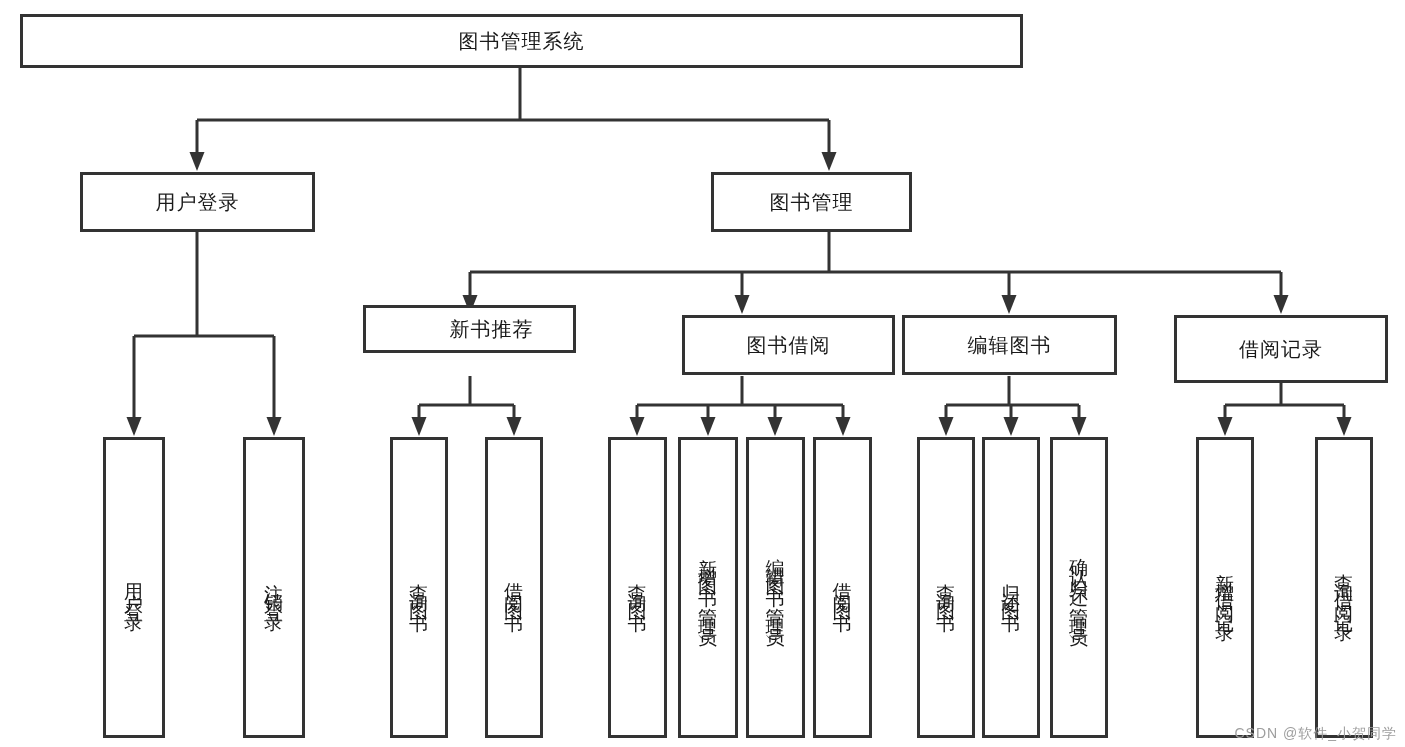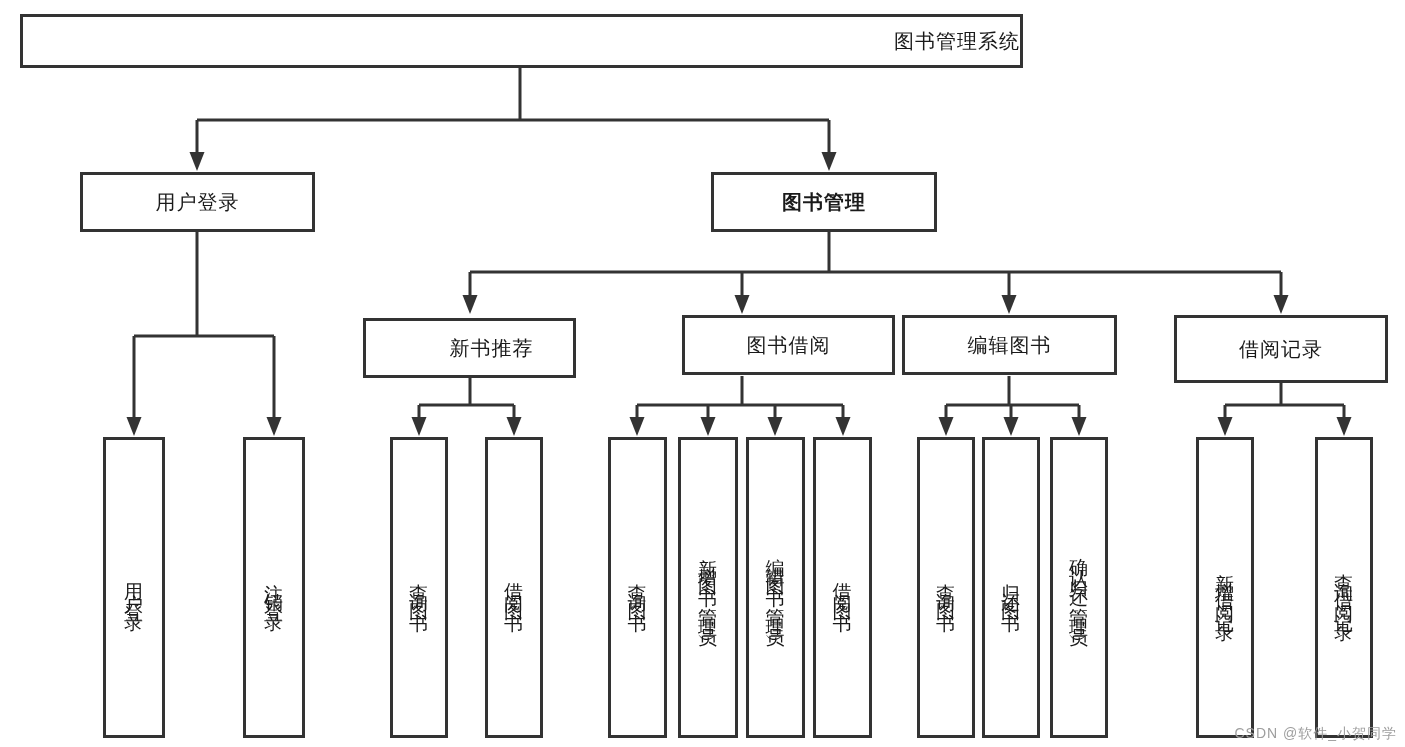--- a/index.html
+++ b/index.html
@@ -94,32 +94,32 @@
     <path class="cline" d="M1009 376 V405 M946 405 H1079 M946 405 V430 M1011 405 V430 M1079 405 V430"></path>
     <polygon class="ahead" points="938.5,417 953.5,417 946,436"></polygon>
     <polygon class="ahead" points="1003.5,417 1018.5,417 1011,436"></polygon>
     <polygon class="ahead" points="1071.5,417 1086.5,417 1079,436"></polygon>
 
     <path class="cline" d="M1281 376 V405 M1225 405 H1344 M1225 405 V430 M1344 405 V430"></path>
     <polygon class="ahead" points="1217.5,417 1232.5,417 1225,436"></polygon>
     <polygon class="ahead" points="1336.5,417 1351.5,417 1344,436"></polygon>
   </svg>
 
-  <div class="node" style="left:20px; top:14px; width:1003px; height:54px;justify-content:flex-end;">
+  <div class="node" style="left:20px; top:14px; width:1003px; height:54px;">
     <span class="hlabel">图书管理系统</span>
   </div>
 
   <div class="node" style="left:80px; top:172px; width:235px; height:60px;">
     <span class="hlabel">用户登录</span>
   </div>
-  <div class="node" style="left:711px; top:172px; width:226px; height:60px;font-weight:bold;">
+  <div class="node" style="left:711px; top:172px; width:201px; height:60px;">
     <span class="hlabel">图书管理</span>
   </div>
 
-  <div class="node" style="left:363px; top:318px; width:213px; height:60px;padding-left:44px;">
+  <div class="node" style="left:363px; top:305px; width:213px; height:48px;padding-left:44px;">
     <span class="hlabel">新书推荐</span>
   </div>
   <div class="node" style="left:636px; top:315px; width:213px; height:60px;margin-left:46px;">
     <span class="hlabel">图书借阅</span>
   </div>
   <div class="node" style="left:902px; top:315px; width:215px; height:60px;">
     <span class="hlabel">编辑图书</span>
   </div>
   <div class="node" style="left:1174px; top:315px; width:214px; height:68px;">
     <span class="hlabel">借阅记录</span>

